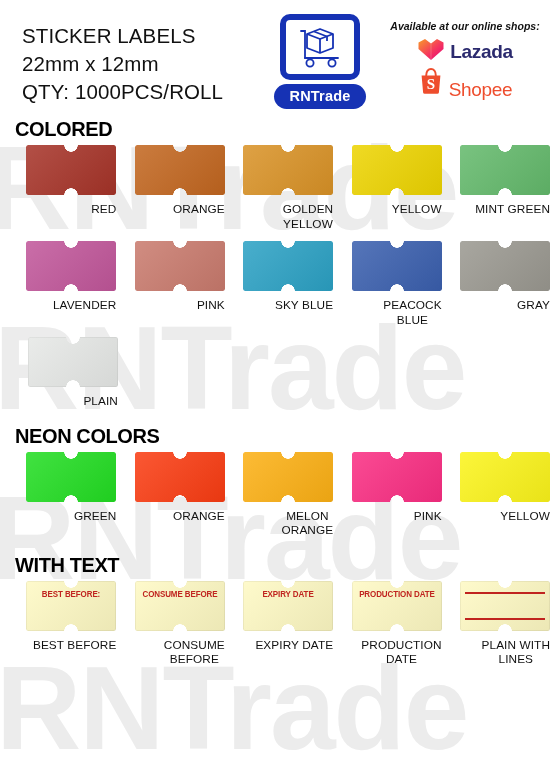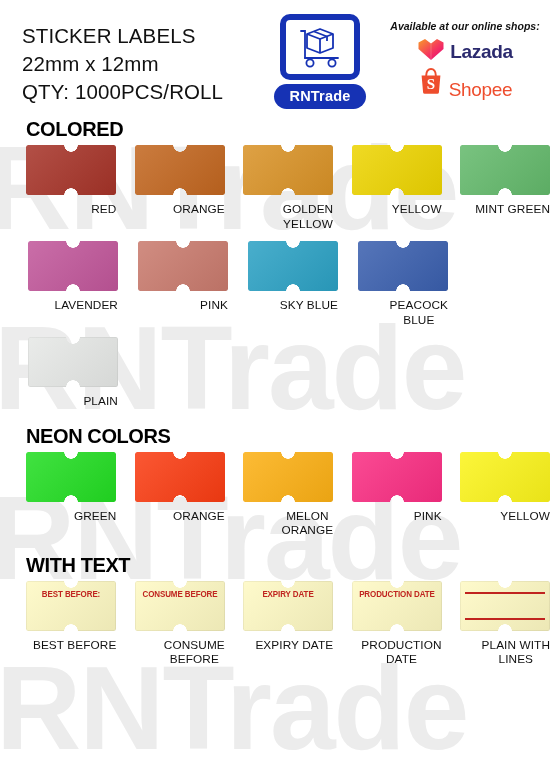--- a/index.html
+++ b/index.html
@@ -129,21 +129,21 @@
   .shop-name { font-weight: 700; letter-spacing: -0.3px; }
   .lazada-name { color: #2b2a6e; font-size: 19px; }
   .shopee-name { color: #ee4d2d; font-size: 19px; font-weight: 400; margin-top: 14px; }
 
   
   .section-heading {
     font-size: 20px;
     font-weight: 700;
     color: #000;
     letter-spacing: -0.4px;
-    padding-left: 26px;
+    padding-left: 15px;
     margin: 0 0 4px 0;
   }
 
   
   .label-row {
     display: flex;
     width: 558px;
     padding: 0 8px;
   }
   .label-cell {
@@ -341,20 +341,24 @@
         </div>
         <div class="label-cell">
           <div class="sticker" style="background: rgb(43, 161, 196);"></div>
           <div class="label-caption">SKY BLUE</div>
         </div>
         <div class="label-cell">
           <div class="sticker" style="background: rgb(58, 95, 174);"></div>
           <div class="label-caption">PEACOCK
 BLUE</div>
         </div>
+        <div class="label-cell">
+          <div class="sticker" style="background: rgb(154, 152, 144);"></div>
+          <div class="label-caption">GRAY</div>
+        </div>
       </div>
 
       <div class="gap-sm"></div>
 
       <div class="label-row">
         <div class="label-cell">
           <div class="sticker plain-sticker" style="background: rgb(230, 232, 230);"></div>
           <div class="label-caption">PLAIN</div>
         </div>
       </div>

